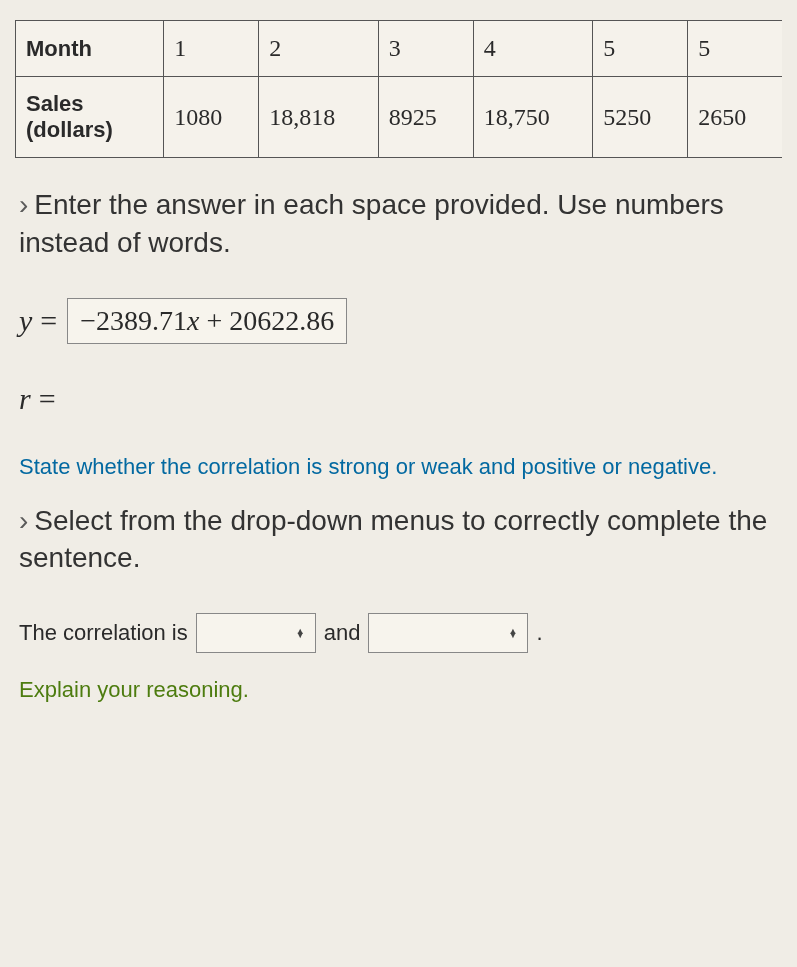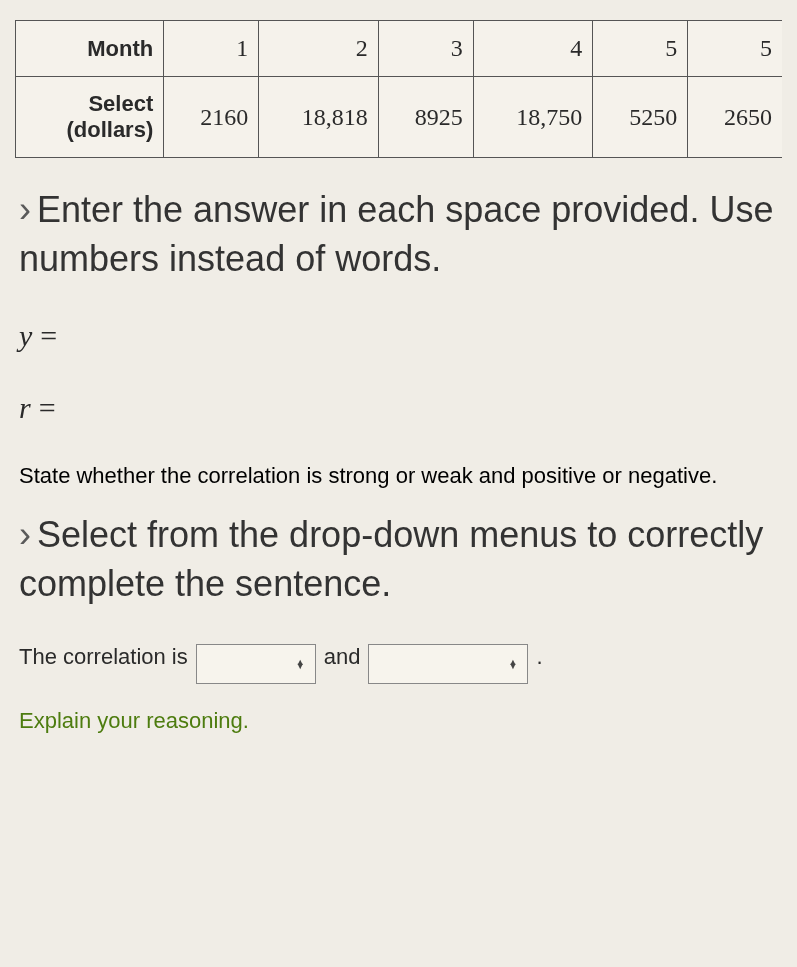--- a/index.html
+++ b/index.html
@@ -14,34 +14,34 @@
     }
     .table-wrap { margin-bottom: 28px; }
     table {
       border-collapse: collapse;
       width: 100%;
       background: #f5f2eb;
     }
     th, td {
       border: 1.5px solid #555;
       padding: 14px 10px;
-      text-align: right;
+      text-align: left;
       font-size: 24px;
       font-weight: normal;
     }
     th {
       font-weight: bold;
       font-family: Arial, Helvetica, sans-serif;
       font-size: 22px;
     }
     th .sub { display: block; font-weight: bold; }
     .col-cut { border-right: none; }
     .instruction {
       font-family: Arial, Helvetica, sans-serif;
-      font-size: 36px;
+      font-size: 28px;
       line-height: 1.35;
       margin: 22px 4px 36px 4px;
       color: #333;
     }
     .instruction .angle {
       color: #5a5a5a;
       margin-right: 6px;
     }
     .eq-line {
       font-family: 'Times New Roman', serif;
@@ -60,27 +60,28 @@
       font-style: normal;
       font-family: 'Times New Roman', serif;
       font-size: 28px;
       display: inline-block;
     }
     .boxed .x { font-style: italic; }
     .question-text {
       font-family: Arial, Helvetica, sans-serif;
       font-size: 22px;
       margin: 30px 4px 12px 4px;
-      color: #000000;
+      color: #0369a1;
     }
     .sentence-row {
       font-family: Arial, Helvetica, sans-serif;
       font-size: 22px;
       margin: 26px 4px 24px 4px;
       display: flex;
+      align-items: center;
       flex-wrap: wrap;
       gap: 8px;
     }
     .select-box {
       border: 1.5px solid #888;
       background: #f7f4ed;
       width: 120px;
       height: 40px;
       display: inline-flex;
       align-items: center;
@@ -115,41 +116,44 @@
       <th>Month</th>
       <td>1</td>
       <td>2</td>
       <td>3</td>
       <td>4</td>
       <td>5</td>
       <td class="col-cut">5</td>
     </tr>
     <tr>
       <th>
-        <span class="sub">Select</span>
+        <span class="sub">Sales</span>
         <span class="sub">(dollars)</span>
       </th>
-      <td>2160</td>
+      <td>1080</td>
       <td>18,818</td>
       <td>8925</td>
       <td>18,750</td>
       <td>5250</td>
       <td class="col-cut">2650</td>
     </tr>
   </tbody>
     </table>
 </div>
 
 <p class="instruction">
   <span class="angle">›</span><span>Enter the answer in each space provided. Use numbers instead of words.</span>
 </p>
 
 <div class="eq-line">
   <span class="var">y</span>
   <span class="eq">=</span>
+  <span class="boxed">
+    <span>−2389.71</span><span class="x">x</span><span> + 20622.86</span>
+  </span>
 </div>
 
 <div class="eq-line">
   <span class="var">r</span>
   <span class="eq">=</span>
 </div>
 
 <p class="question-text">State whether the correlation is strong or weak and positive or negative.</p>
 
 <p class="instruction">

